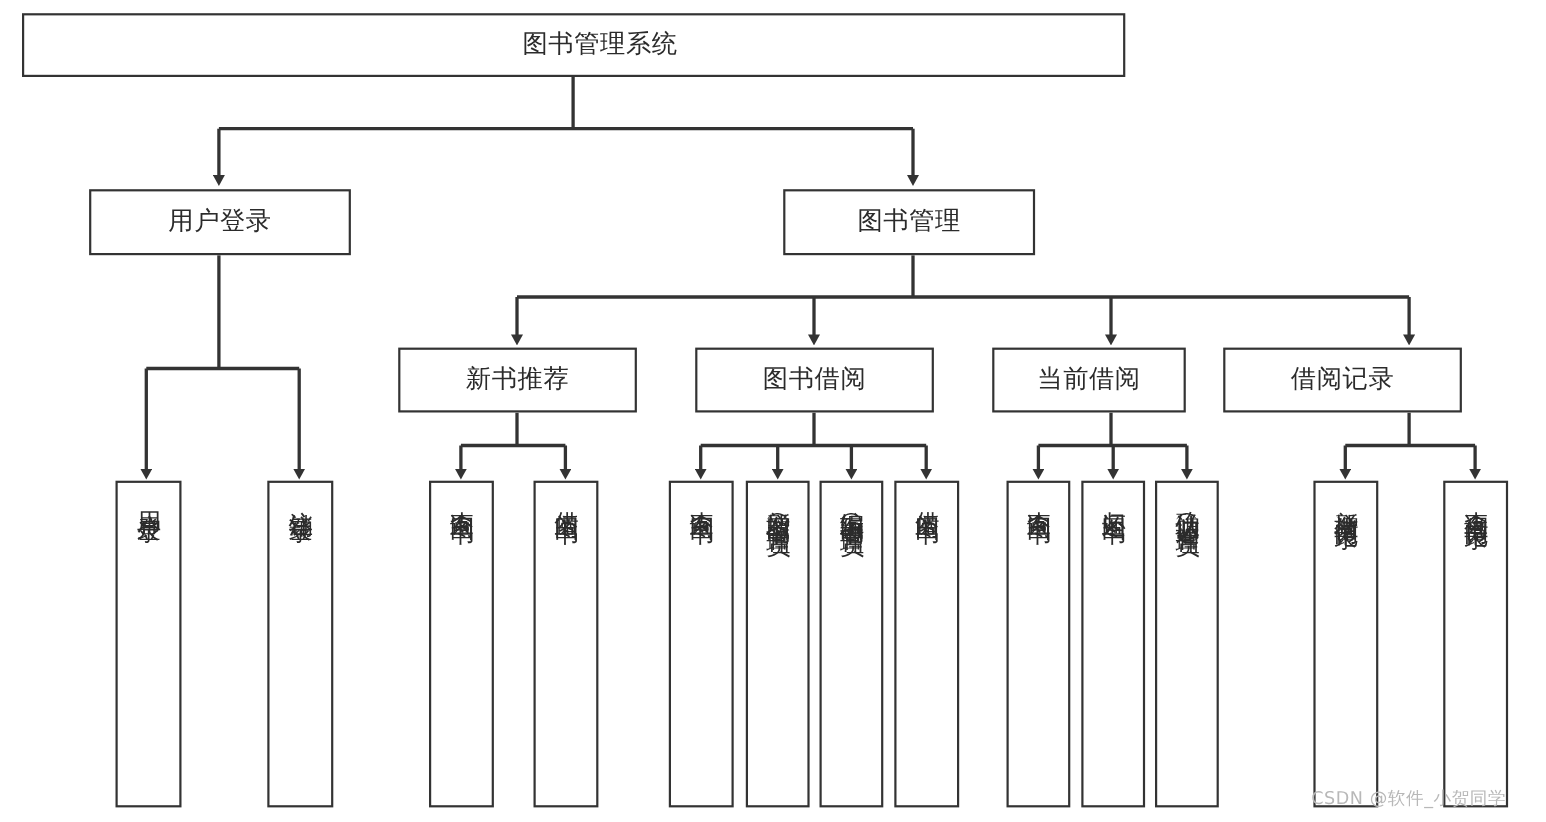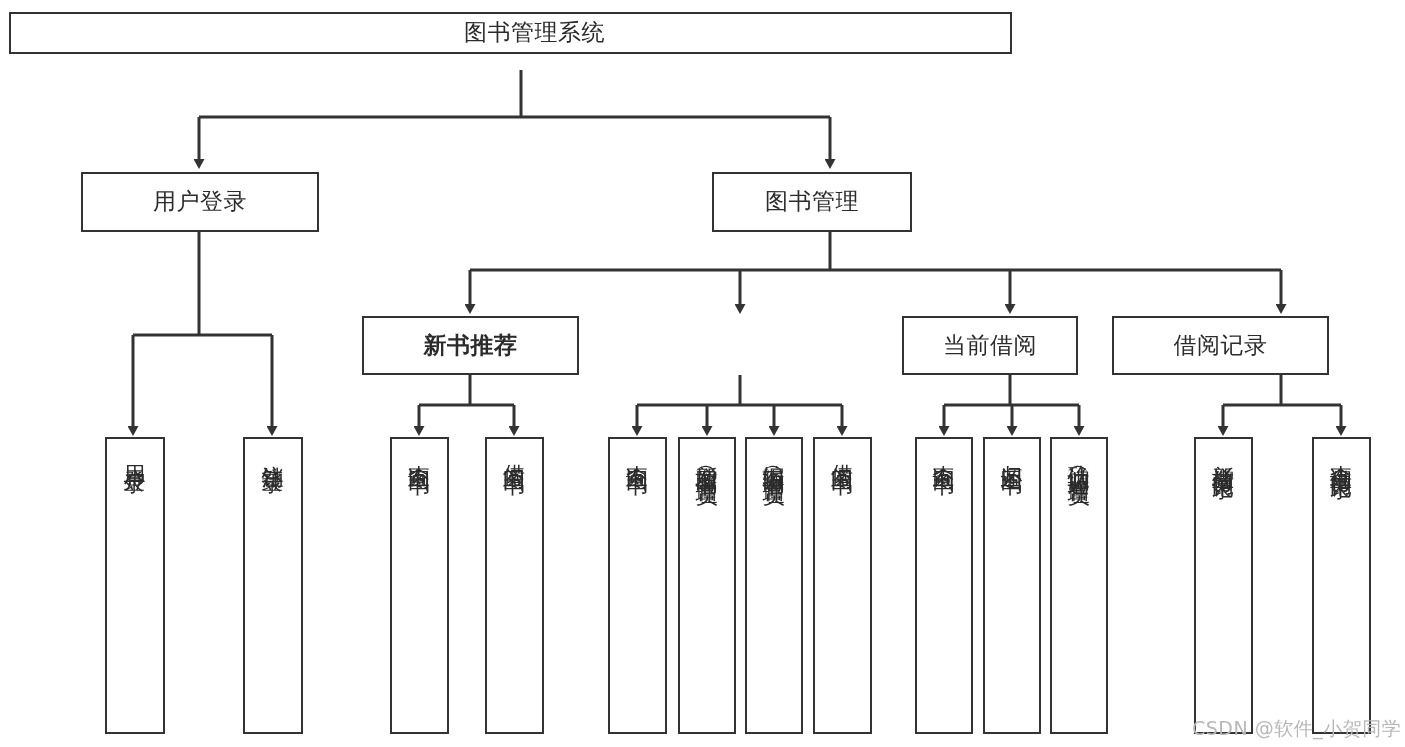--- a/index.html
+++ b/index.html
@@ -57,21 +57,21 @@
   .node.v .lbl {
     writing-mode: vertical-rl;
     text-orientation: upright;
     font-size: 22px;
     line-height: 1.05;
     letter-spacing: 3px;
   }
   .watermark {
     position: absolute;
     color: #b8b8b8;
-    font-size: 19px;
+    font-size: 16px;
     white-space: nowrap;
     font-family: "DejaVu Sans", "Liberation Sans", sans-serif;
     letter-spacing: 0.5px;
   }
 </style>
 </head>
 <body>
 
 <div id="canvas">
 
@@ -118,33 +118,36 @@
       <path d="M1012,405 L1012,427" marker-end="url(#arrow)"></path>
       <path d="M1079,405 L1079,427" marker-end="url(#arrow)"></path>
 
       <path d="M1281,375 L1281,405"></path>
       <path d="M1223,405 L1341,405"></path>
       <path d="M1223,405 L1223,427" marker-end="url(#arrow)"></path>
       <path d="M1341,405 L1341,427" marker-end="url(#arrow)"></path>
     </g>
   </svg>
 
-  <div class="node h root" style="left: 9px; top: 12px; width: 1003px; height: 42px; padding-left: 48px;">
+  <div class="node h root" style="left: 20px; top: 12px; width: 1003px; height: 58px; padding-left: 48px;">
     <span class="lbl">图书管理系统</span>
   </div>
 
   <div class="node h" style="left: 81px; top: 172px; width: 238px; height: 60px;">
     <span class="lbl">用户登录</span>
   </div>
-  <div class="node h" style="left: 712px; top: 172px; width: 200px; height: 60px;">
+  <div class="node h" style="left: 712px; top: 172px; width: 229px; height: 60px;">
     <span class="lbl">图书管理</span>
   </div>
 
-  <div class="node h" style="left: 362px; top: 316px; width: 217px; height: 59px; font-weight: bold;">
+  <div class="node h" style="left: 362px; top: 316px; width: 217px; height: 59px;">
     <span class="lbl">新书推荐</span>
+  </div>
+  <div class="node h" style="left: 632px; top: 316px; width: 217px; height: 59px;">
+    <span class="lbl">图书借阅</span>
   </div>
   <div class="node h" style="left: 902px; top: 316px; width: 176px; height: 59px;">
     <span class="lbl">当前借阅</span>
   </div>
   <div class="node h" style="left: 1112px; top: 316px; width: 217px; height: 59px;">
     <span class="lbl">借阅记录</span>
   </div>
 
   <div class="node v" style="left: 105px; top: 437px; width: 60px; height: 297px;">
     <span class="lbl">用户登录</span>

